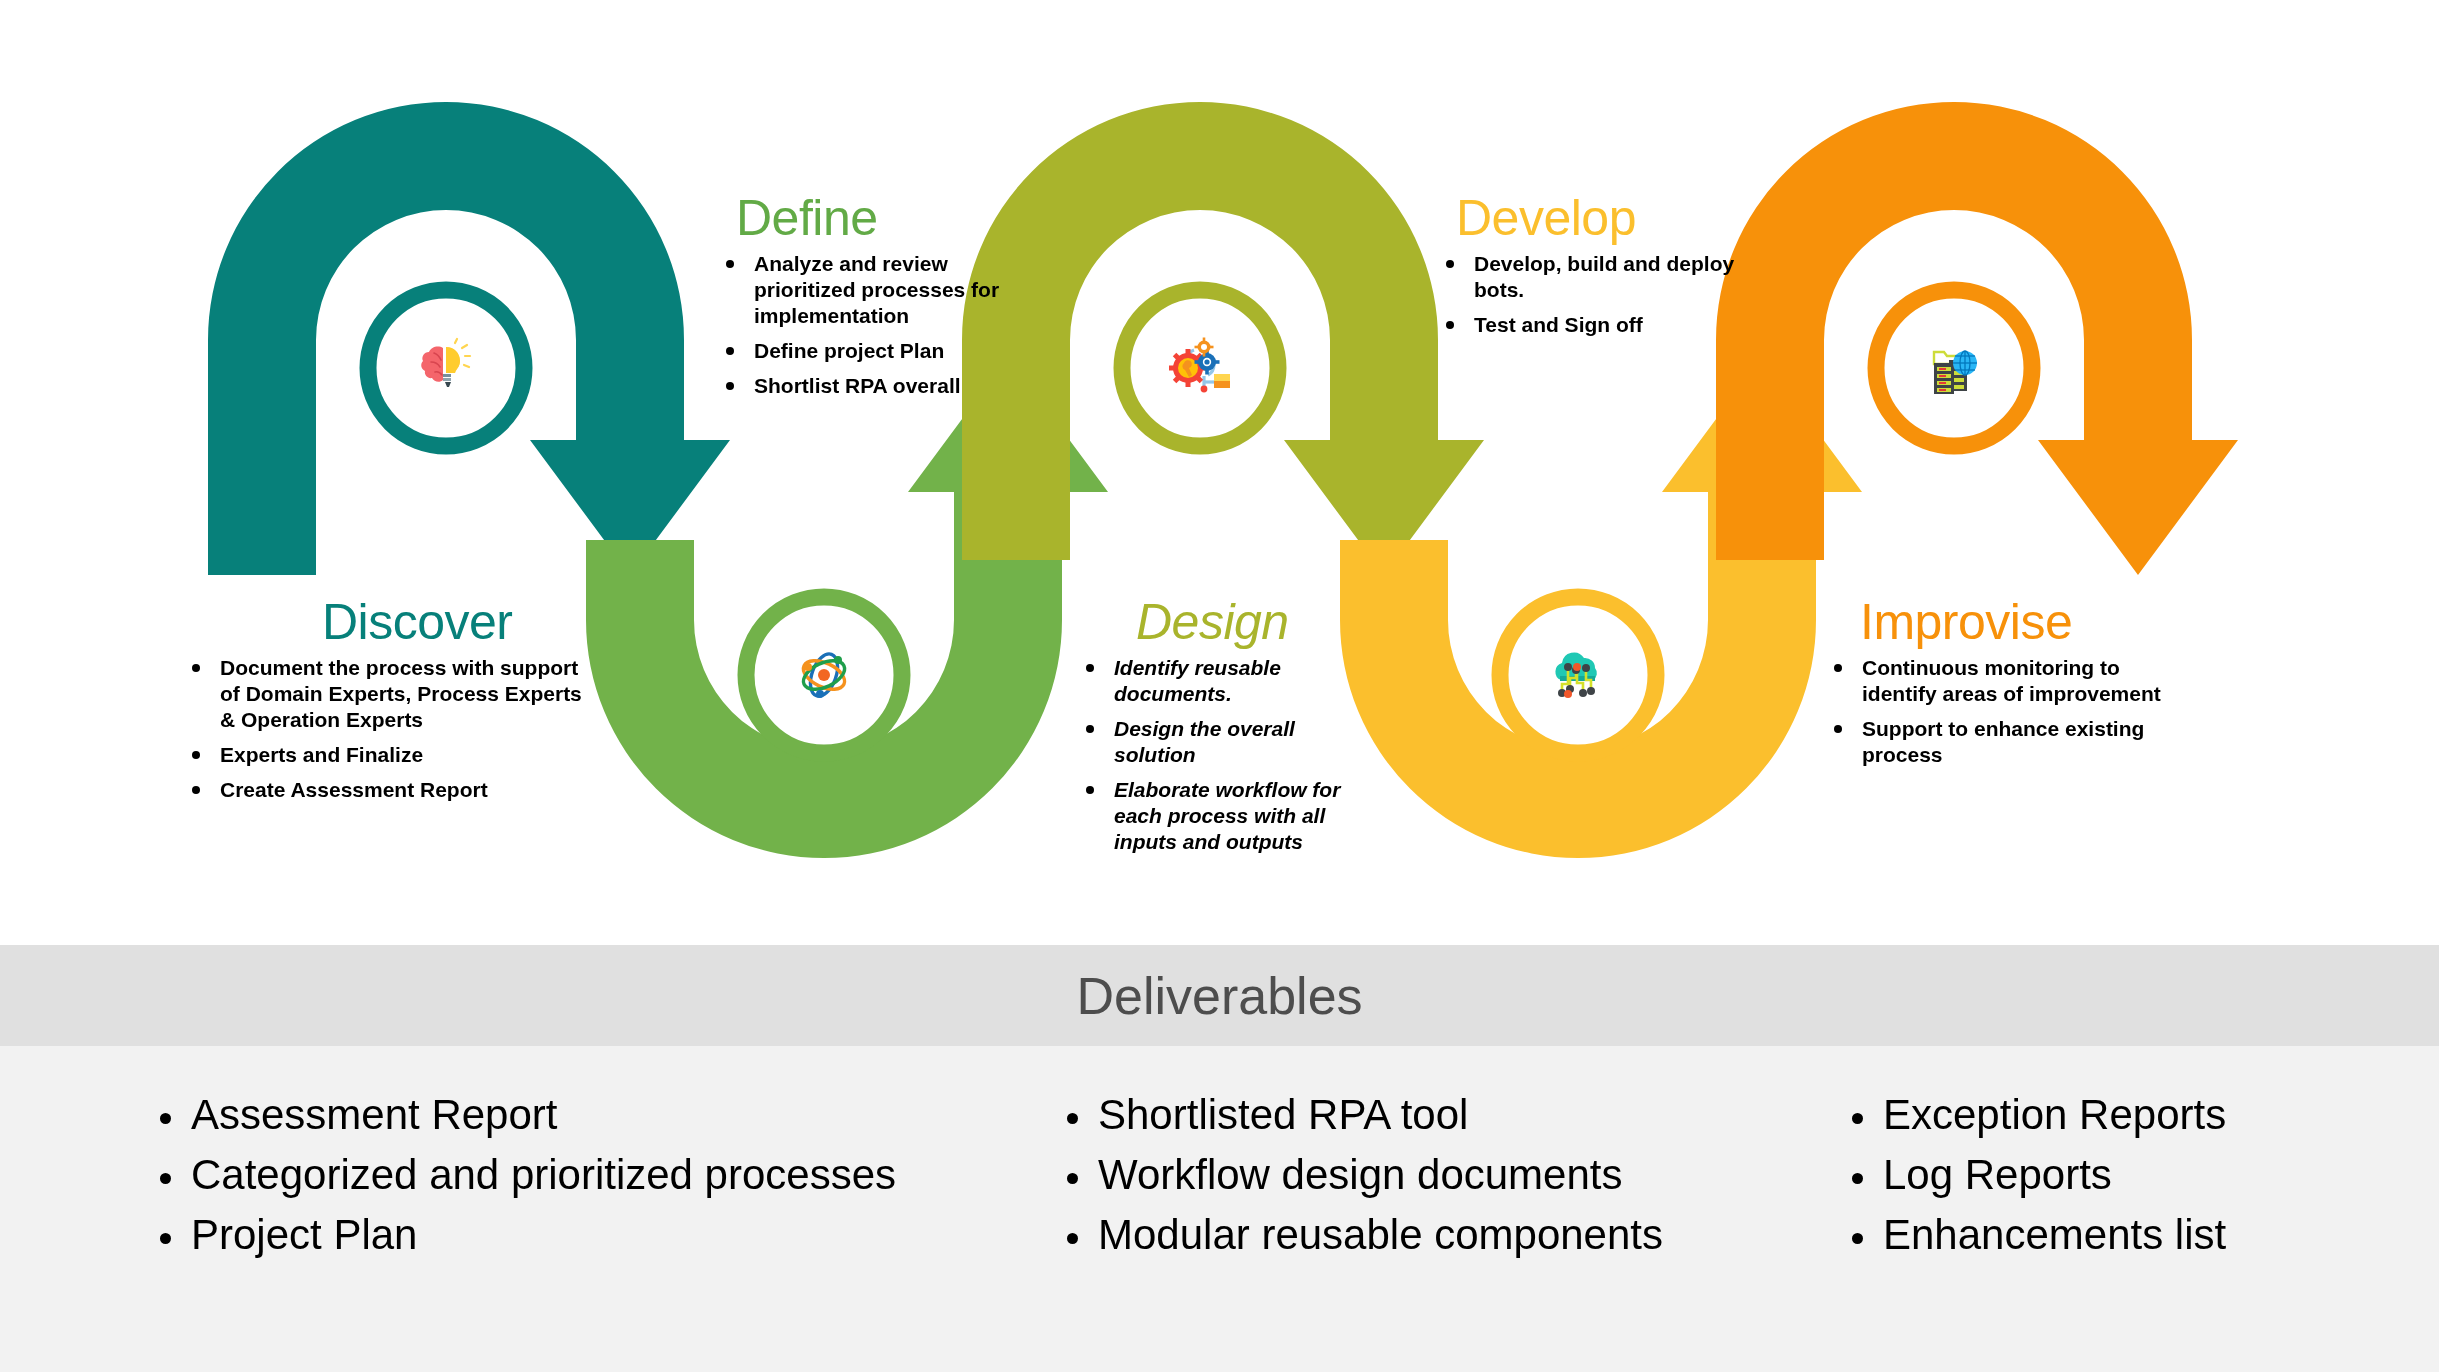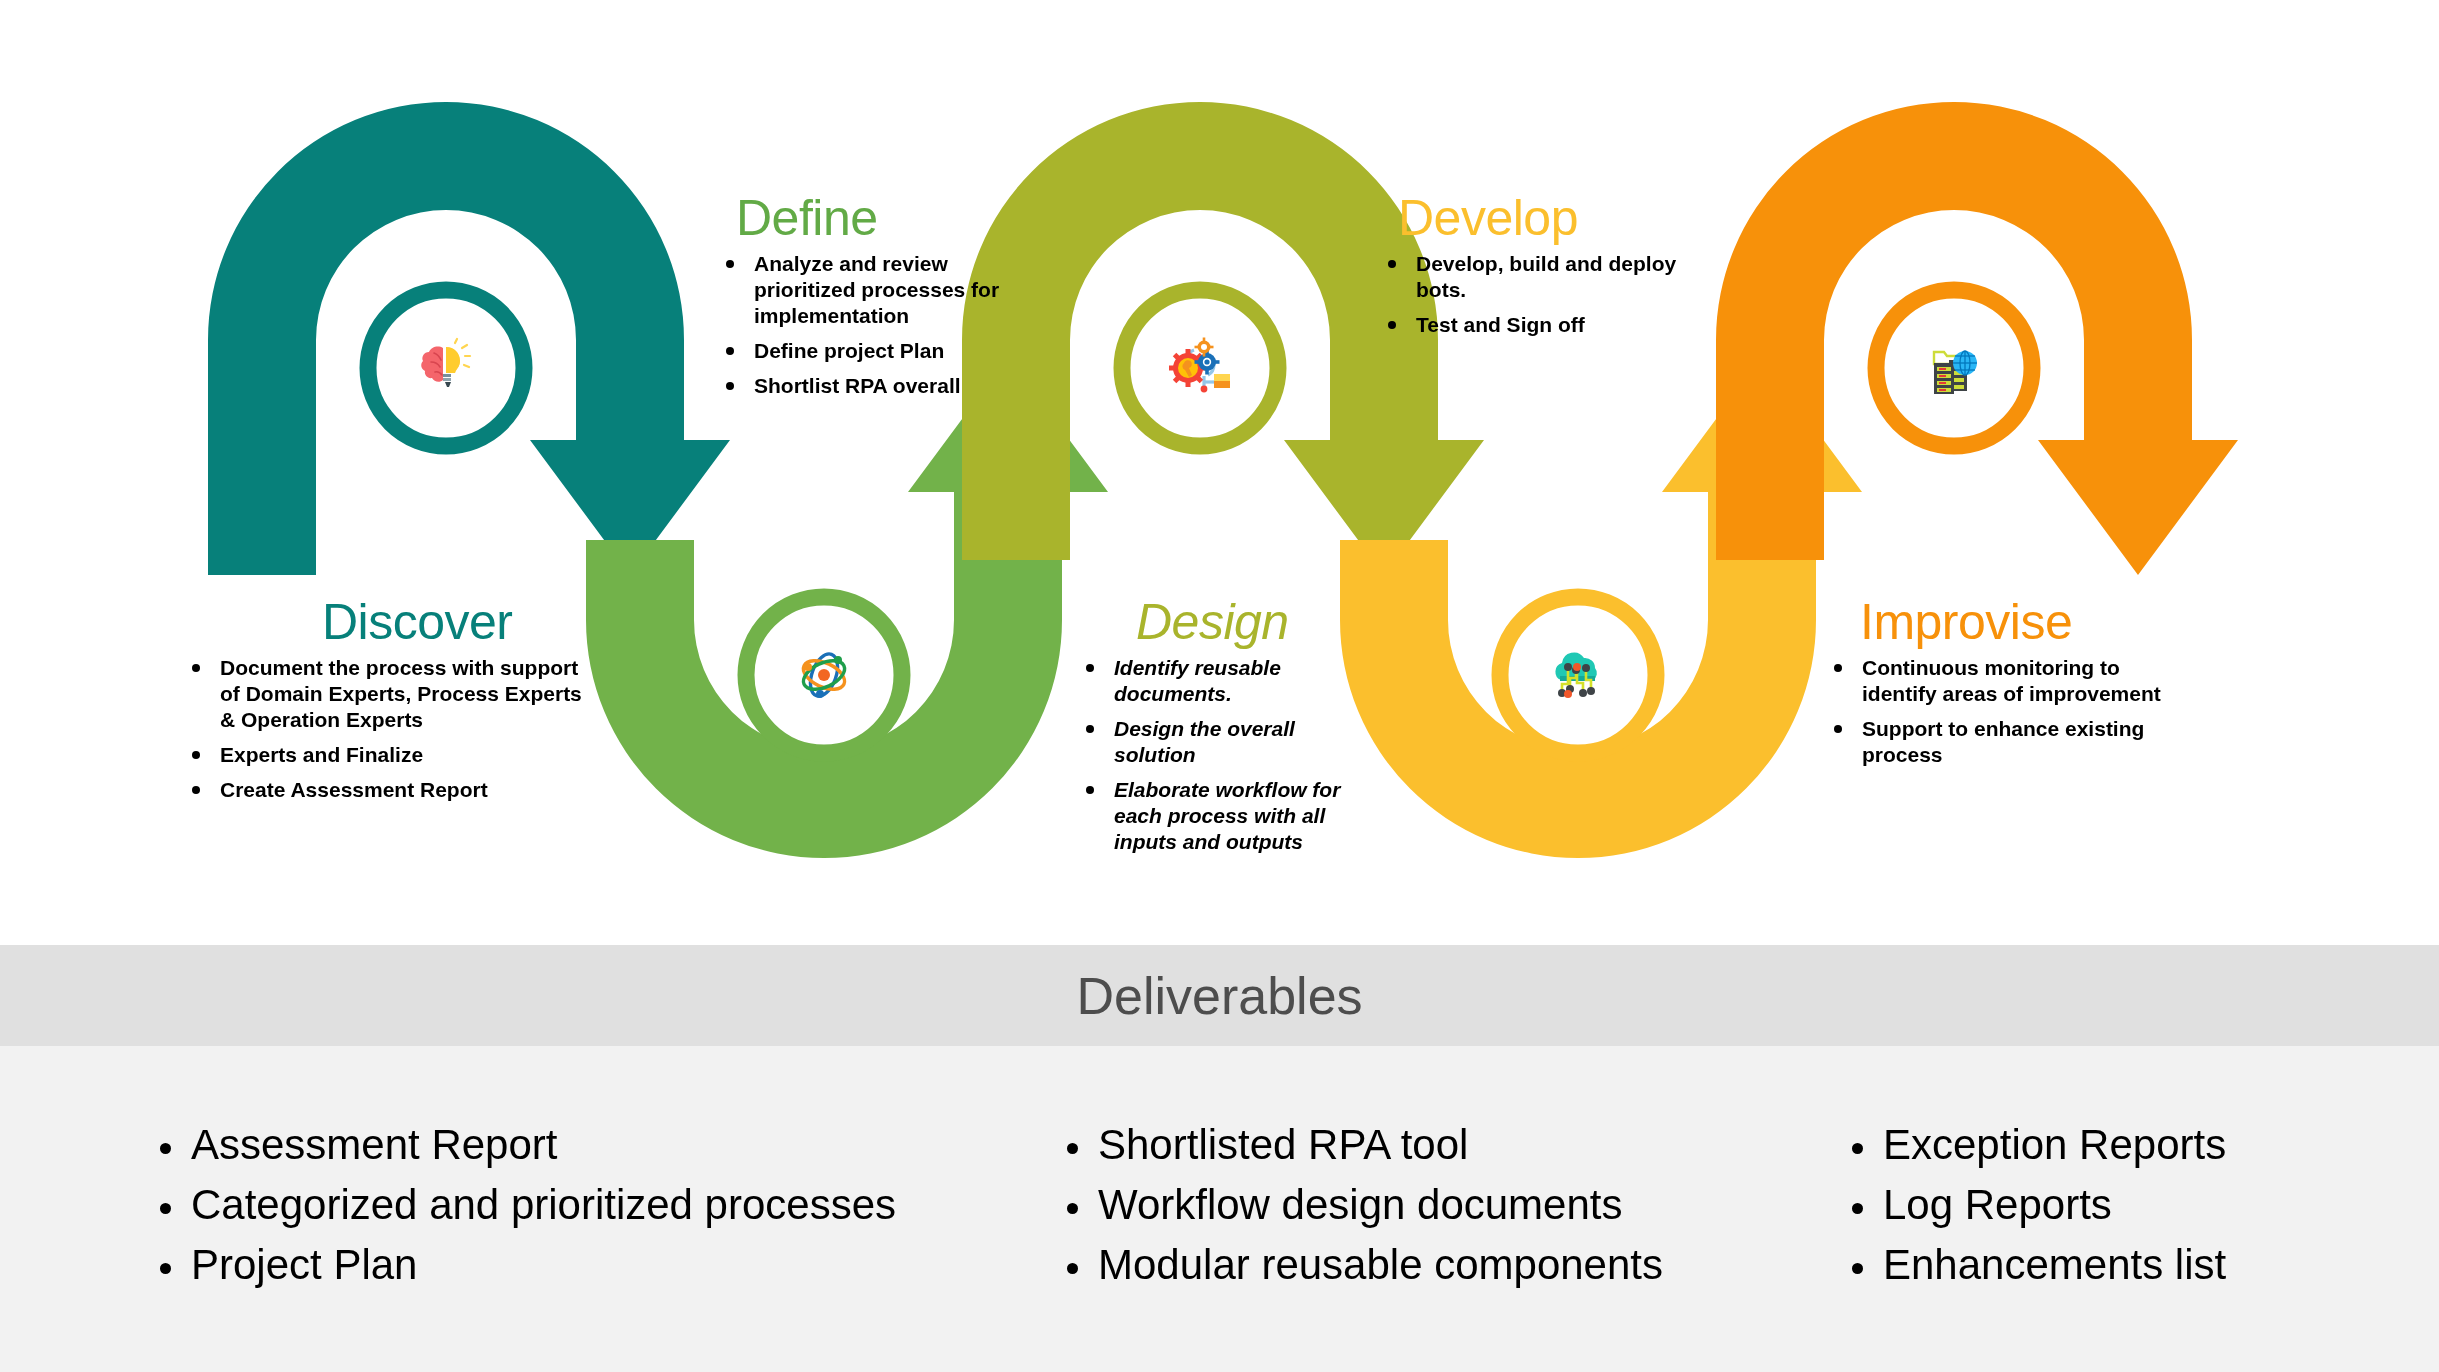--- a/index.html
+++ b/index.html
@@ -68,21 +68,21 @@
     left: 8px;
     top: 9px;
     width: 8px;
     height: 8px;
     border-radius: 50%;
     background: #000000;
   }
 
   
   #blk-define   { left: 718px;  top: 192px; width: 330px; }
-  #blk-develop  { left: 1380px; top: 192px; width: 330px; }
+  #blk-develop  { left: 1438px; top: 192px; width: 330px; }
   #blk-discover { left: 172px;  top: 596px; width: 420px; }
   #blk-design   { left: 1078px; top: 596px; width: 300px; font-style: italic; }
   #blk-improvise{ left: 1820px; top: 596px; width: 380px; }
 
   #blk-define .stage-title   { margin-left: 18px; }
   #blk-develop .stage-title  { margin-left: 18px; }
   #blk-discover .stage-title { margin-left: 150px; }
   #blk-design .stage-title   { margin-left: 58px; }
   #blk-improvise .stage-title{ margin-left: 40px; }
 
@@ -132,21 +132,21 @@
   #deliverables-cols {
     position: absolute;
     left: 0;
     top: 101px;
     width: 2439px;
     height: 326px;
     display: flex;
   }
   .deliv-col {
     box-sizing: border-box;
-    padding-top: 78px;
+    padding-top: 48px;
   }
   #deliv-col-0 { width: 1022px; padding-left: 155px; }
   #deliv-col-1 { width: 800px;  padding-left: 40px; }
   #deliv-col-2 { width: 617px;  padding-left: 25px; }
 
   .deliv-list {
     list-style: none;
     margin: 0;
     padding: 0;
   }

